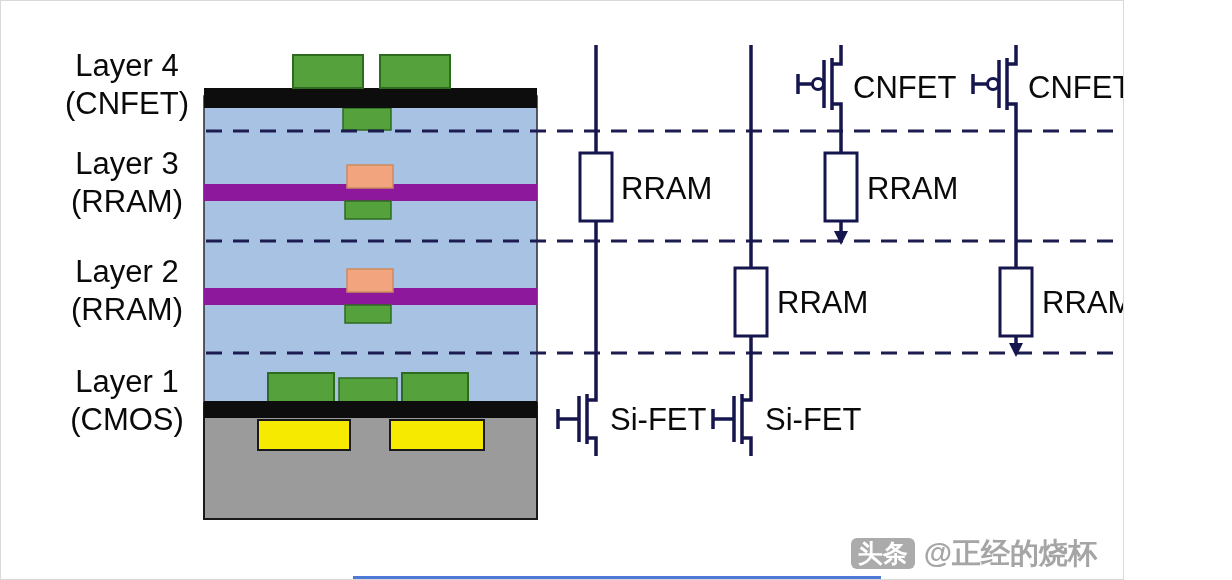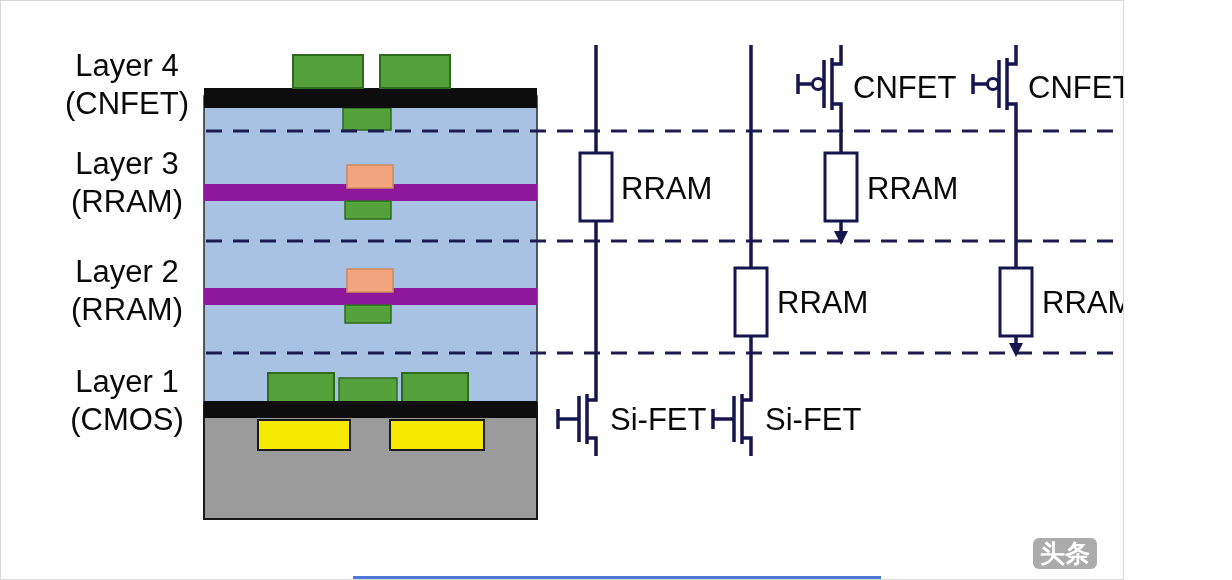--- a/index.html
+++ b/index.html
@@ -120,16 +120,17 @@
         <path d="M1015,335 L1015,346"></path>
         <polygon points="1008,342 1022,342 1015,356" stroke="none" fill="#16164e"></polygon>
         <text x="1027" y="97">CNFET</text>
         <text x="1041" y="312">RRAM</text>
       </g>
     </g>
   </svg>
 
   <div class="watermark">
     <span class="brand">头条</span>
+    <span class="handle">@正经的烧杯</span>
   </div>
 
   <div class="bottom-strip"></div>
 </div>
 
 </body></html>

